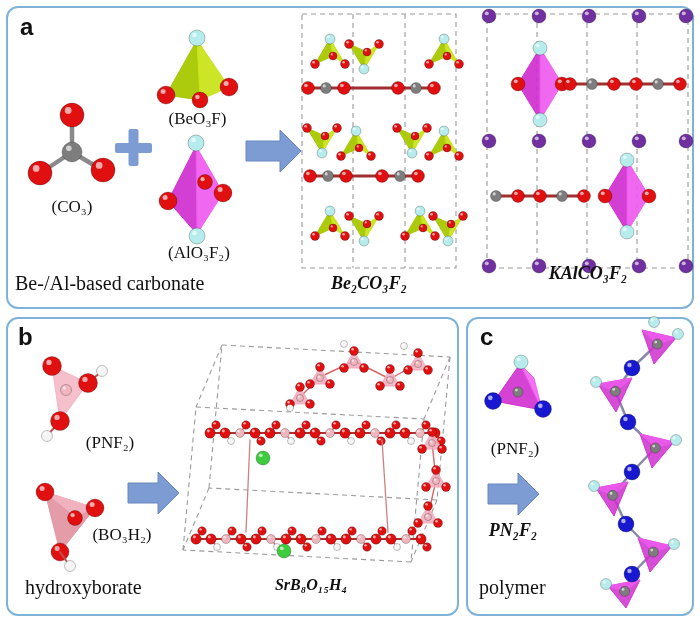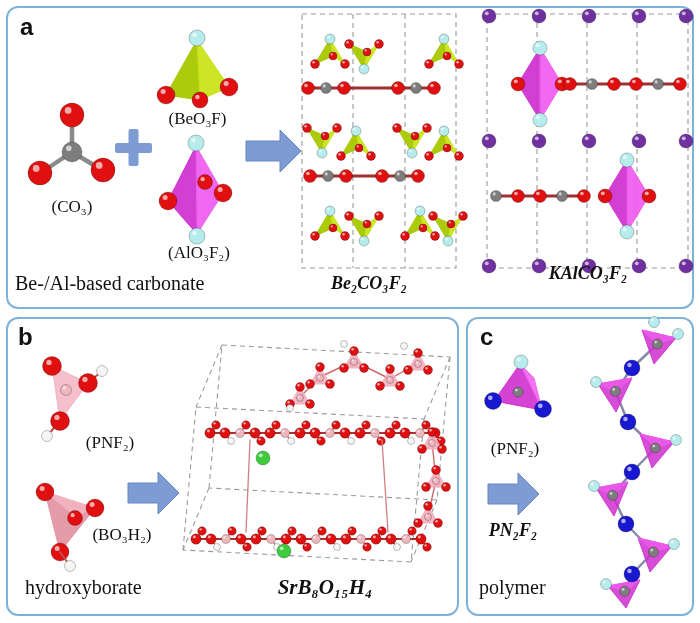--- a/index.html
+++ b/index.html
@@ -674,18 +674,18 @@
 <div class="txt flabel" style="left:150px;top:110px;width:95px">(BeO₃F)</div>
 <div class="txt flabel" style="left:146px;top:244px;width:106px">(AlO₃F₂)</div>
 <div class="txt caption" style="left:15px;top:272px">Be-/Al-based carbonate</div>
 <div class="txt product" style="left:304px;top:274px;width:130px">Be₂CO₃F₂</div>
 <div class="txt product" style="left:523px;top:264px;width:130px">KAlCO₃F₂</div>
 
 <div class="txt panel-letter" style="left:18px;top:324px">b</div>
 <div class="txt flabel" style="left:60px;top:434px;width:100px">(PNF₂)</div>
 <div class="txt flabel" style="left:76px;top:526px;width:92px">(BO₃H₂)</div>
 <div class="txt caption" style="left:25px;top:576px">hydroxyborate</div>
-<div class="txt product" style="left:250px;top:576px;width:150px;font-size:21px">SrB₈O₁₅H₄</div>
+<div class="txt product" style="left:236px;top:576px;width:150px;font-size:16px">SrB₈O₁₅H₄</div>
 
 <div class="txt panel-letter" style="left:480px;top:324px">c</div>
 <div class="txt flabel" style="left:467px;top:440px;width:96px">(PNF₂)</div>
 <div class="txt product" style="left:477px;top:521px;width:72px">PN₂F₂</div>
 <div class="txt caption" style="left:479px;top:576px">polymer</div>
 
 </body></html>

